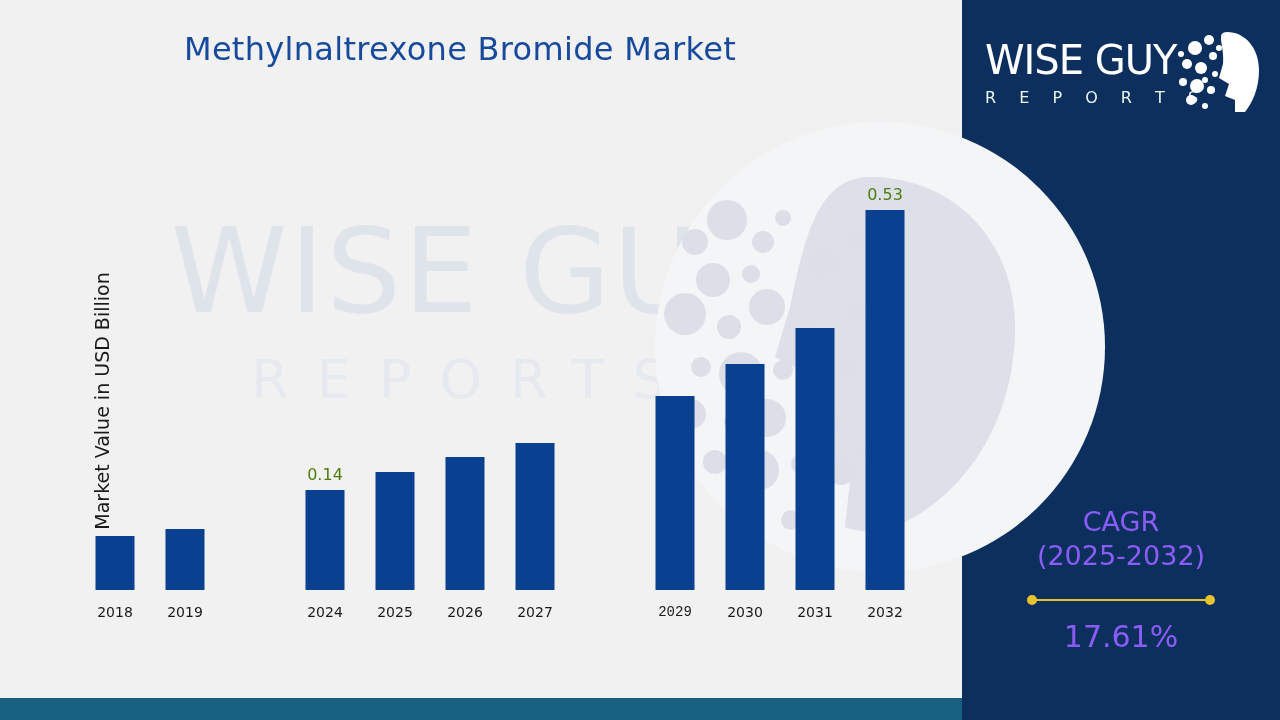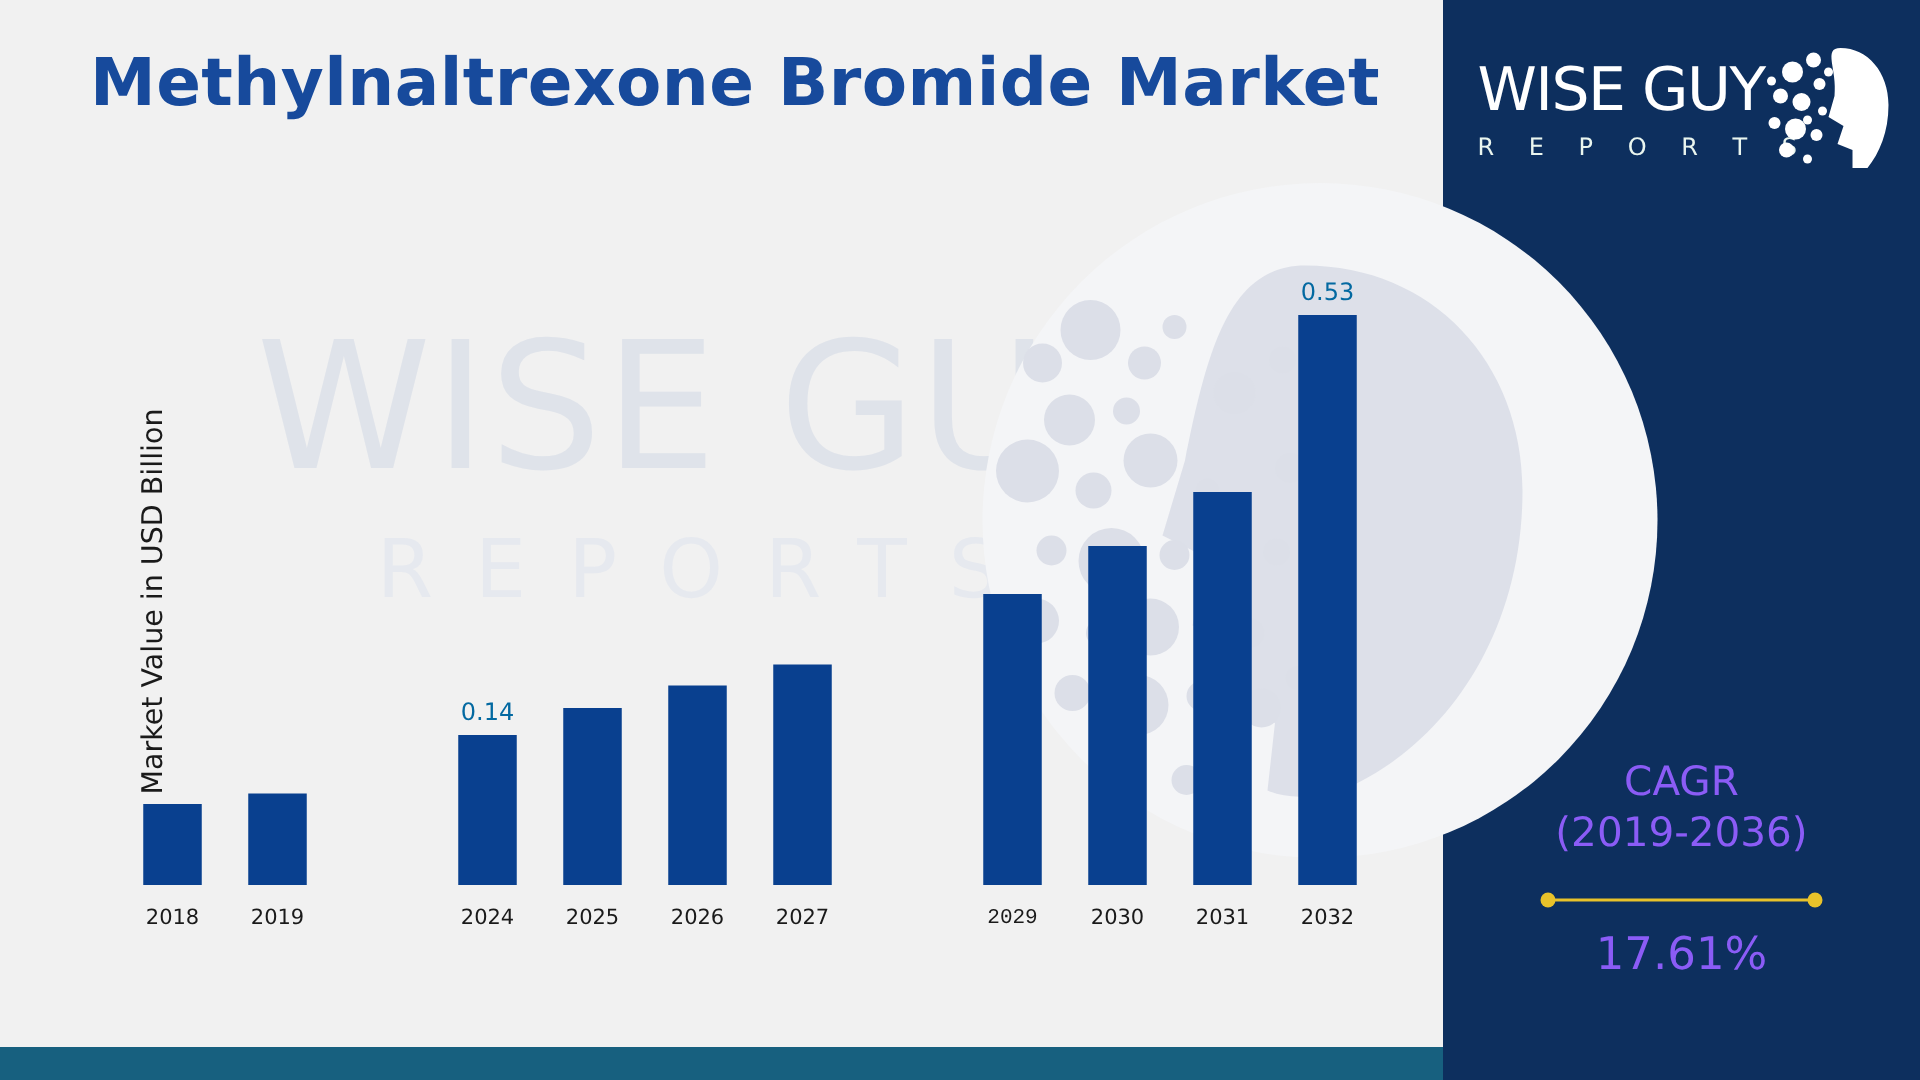--- a/index.html
+++ b/index.html
@@ -106,25 +106,24 @@
     margin-top: 18px;
     font-weight: 400;
   }
 
   
   #page-title {
     position: absolute;
     z-index: 5;
     left: 0; top: 30px;
     width: 920px;
-    text-align: right;
-    font-size: 44px;
+    text-align: center;
+    font-size: 32px;
     color: #174a9c;
     letter-spacing: 0.3px;
-    font-weight: bold;
   }
 
   
   #chart-area {
     position: absolute;
     z-index: 5;
     left: 70px; top: 160px;
     width: 850px; height: 430px;
   }
   #y-axis-label {
@@ -157,21 +156,21 @@
     transform: translateX(-50%);
     bottom: 0;
     width: 39px;
     background: #09408f;
   }
   .bar-label {
     position: absolute;
     left: 50%;
     transform: translateX(-50%);
     font-size: 16px;
-    color: #0369a1;
+    color: #4d7c0f;
     white-space: nowrap;
   }
   .tick-label {
     position: absolute;
     left: 50%;
     transform: translateX(-50%);
     bottom: -30px;
     font-size: 14px;
     color: #1a1a1a;
     white-space: nowrap;
@@ -356,21 +355,21 @@
         <div class="bar-slot" style="left: 770px;">
           <div class="bar" style="height: 380px; background: rgb(9, 64, 143);"></div>
           <div class="bar-label" style="bottom: 386px;">0.53</div>
           <div class="tick-label">2032</div>
         </div>
       </div>
   </div>
 
   <div id="cagr-block">
     <div id="cagr-title">CAGR</div>
-    <div id="cagr-period">(2019-2036)</div>
+    <div id="cagr-period">(2025-2032)</div>
     <div id="cagr-divider">
       <span class="dot left"></span>
       <span class="line"></span>
       <span class="dot right"></span>
     </div>
     <div id="cagr-value">17.61%</div>
   </div>
 
 </div>
 

